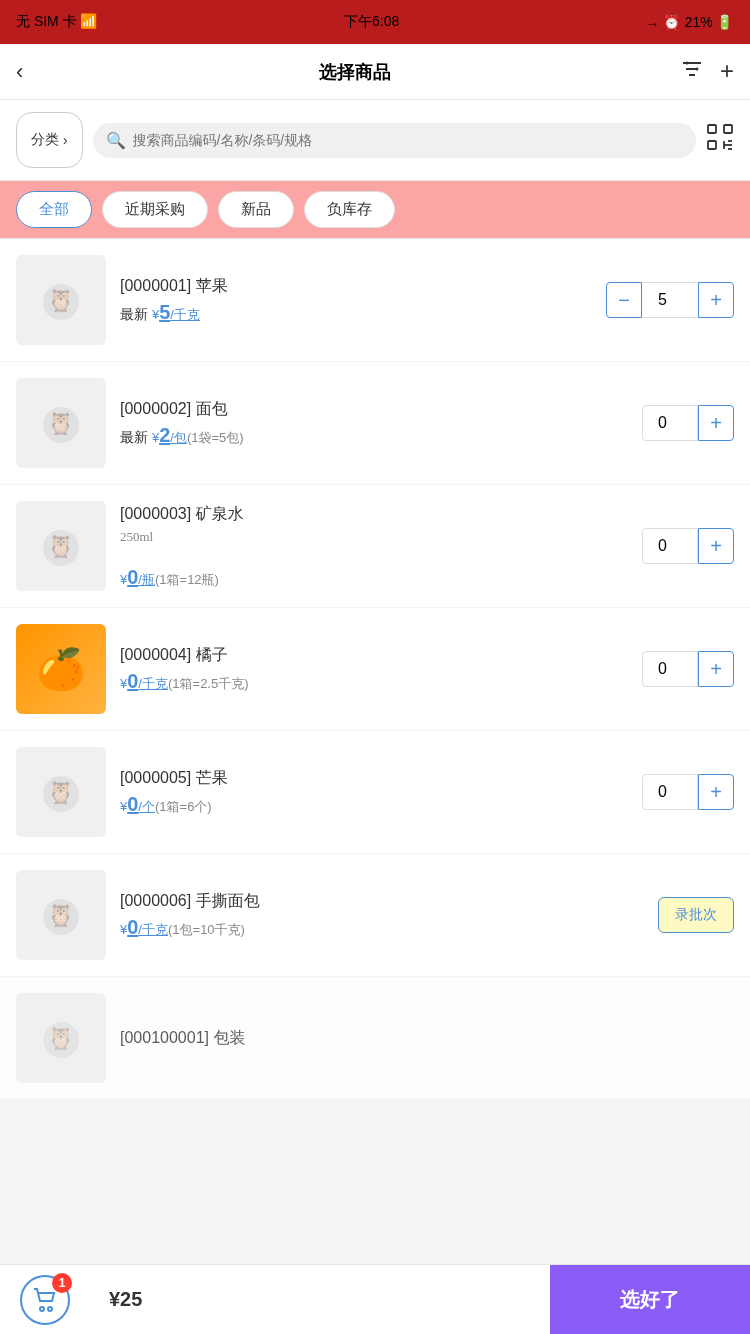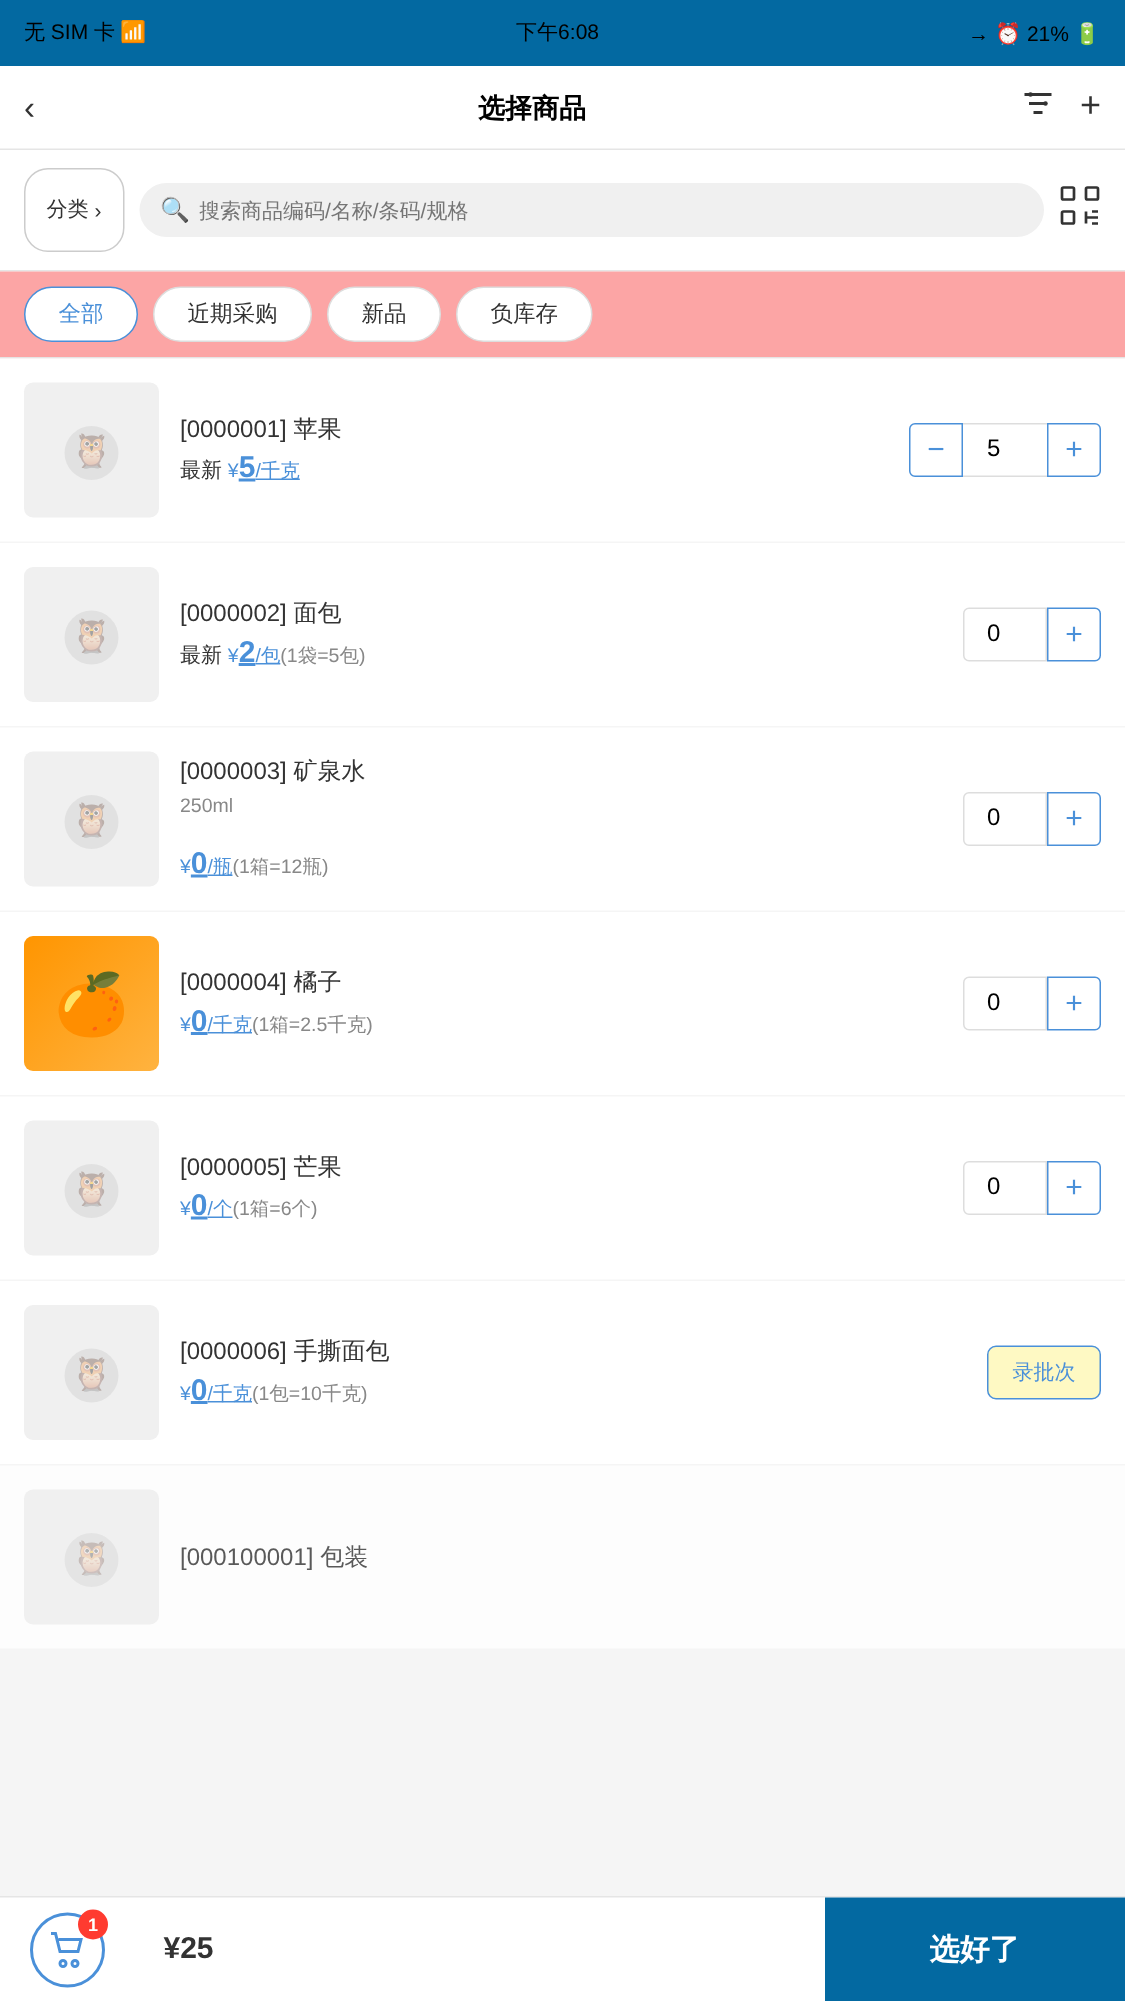--- a/index.html
+++ b/index.html
@@ -1,21 +1,21 @@
 <!DOCTYPE html>
 <html><head>
   <meta charset="utf-8">
   <meta name="viewport" content="width=750px">
   <style>
     * { box-sizing: border-box; margin: 0; padding: 0; }
     body { font-family: -apple-system, "PingFang SC", "Helvetica Neue", Arial, sans-serif; background: #f5f5f5; width: 750px; min-height: 1334px; overflow-x: hidden; }
     
     
     .status-bar {
-      background: #0369a1;
+      background: #b91c1c;
       height: 44px;
       display: flex;
       align-items: center;
       justify-content: space-between;
       padding: 0 16px;
       font-size: 14px;
       color: #000;
     }
 
     
@@ -104,21 +104,21 @@
       background: #f0f0f0;
       flex-shrink: 0;
       display: flex;
       align-items: center;
       justify-content: center;
       overflow: hidden;
     }
     .product-image svg { width: 60px; height: 60px; opacity: 0.4; }
     .product-info { flex: 1; }
     .product-name { font-size: 16px; color: #333; font-weight: 500; margin-bottom: 4px; }
-    .product-spec { font-size: 13px; color: #888; margin-bottom: 21px; }
+    .product-spec { font-size: 13px; color: #888; margin-bottom: 21px; font-family: Liberation Serif, serif; }
     .product-price { font-size: 14px; color: #333; }
     .price-label { color: #333; }
     .price-yuan { color: #4a90d9; font-size: 13px; }
     .price-num { color: #4a90d9; font-size: 20px; font-weight: 600; text-decoration: underline; }
     .price-unit { color: #4a90d9; font-size: 13px; text-decoration: underline; text-align: right; }
     .price-extra { color: #888; font-size: 13px; }
     
     .qty-control { display: flex; align-items: center; gap: 0; flex-shrink: 0; }
     .qty-btn {
       width: 36px;
@@ -225,21 +225,21 @@
       font-size: 12px;
       display: flex;
       align-items: center;
       justify-content: center;
       font-weight: 600;
     }
     .cart-total { font-size: 20px; color: #333; font-weight: 600; margin-left: 27px; }
     .confirm-btn {
       width: 200px;
       height: 70px;
-      background: #0369a1;
+      background: #8b5cf6;
       color: #fff;
       font-size: 20px;
       font-weight: 600;
       border: none;
       cursor: pointer;
       display: flex;
       align-items: center;
       justify-content: center;
     }
 

